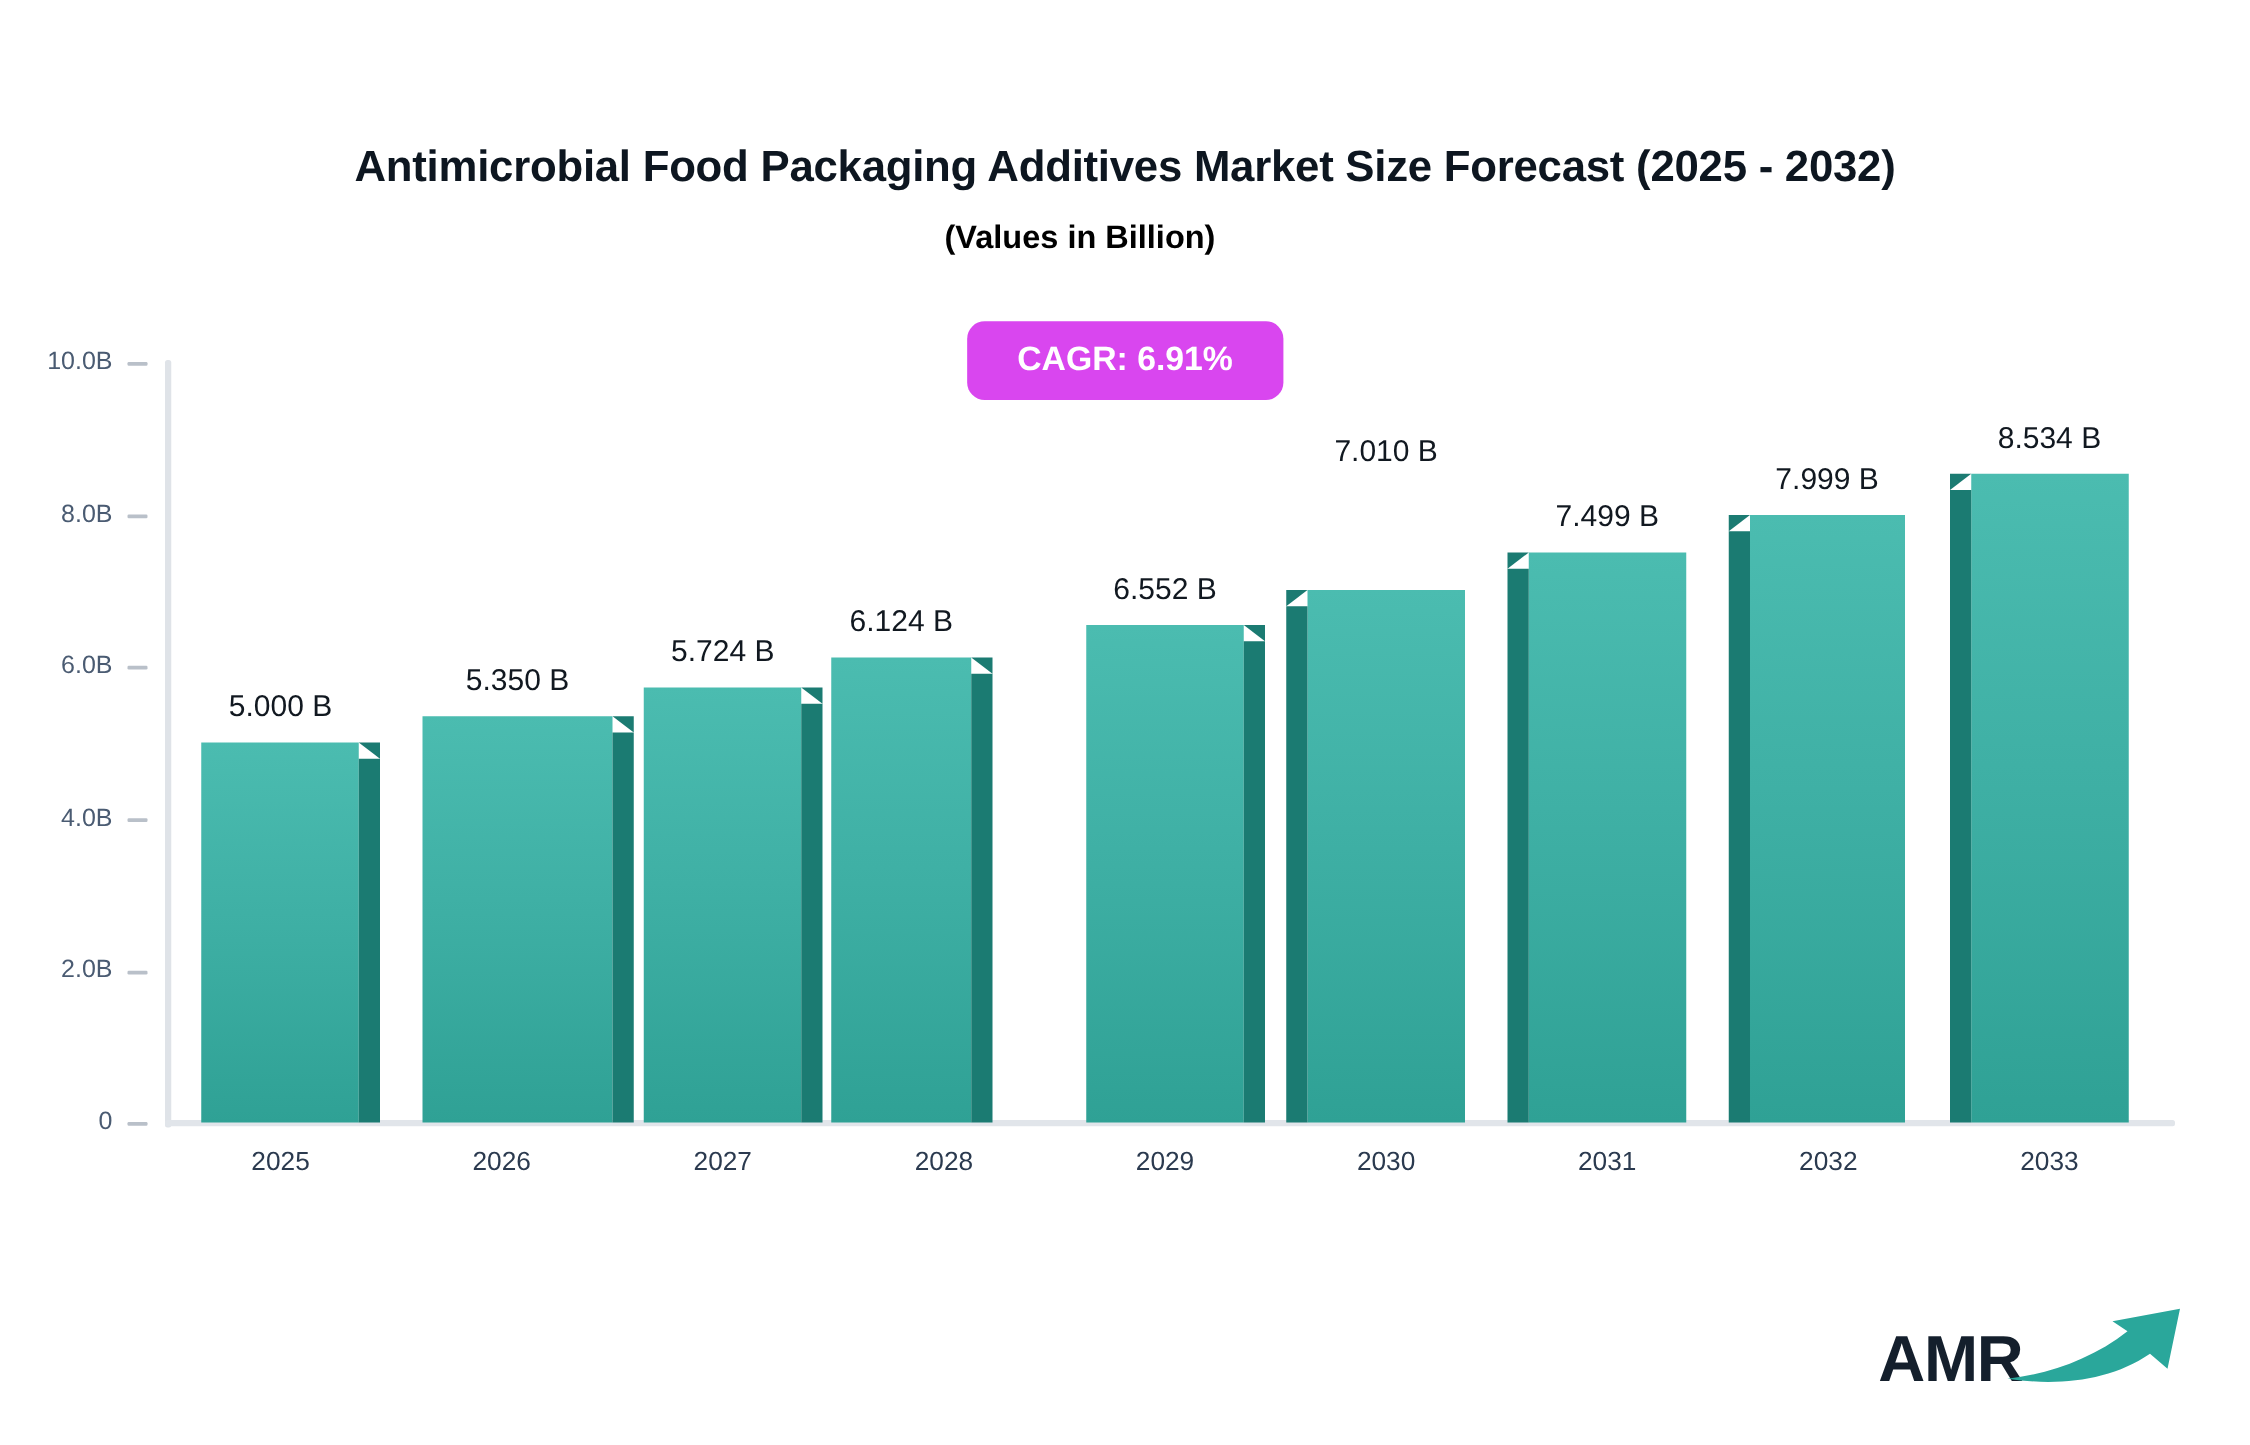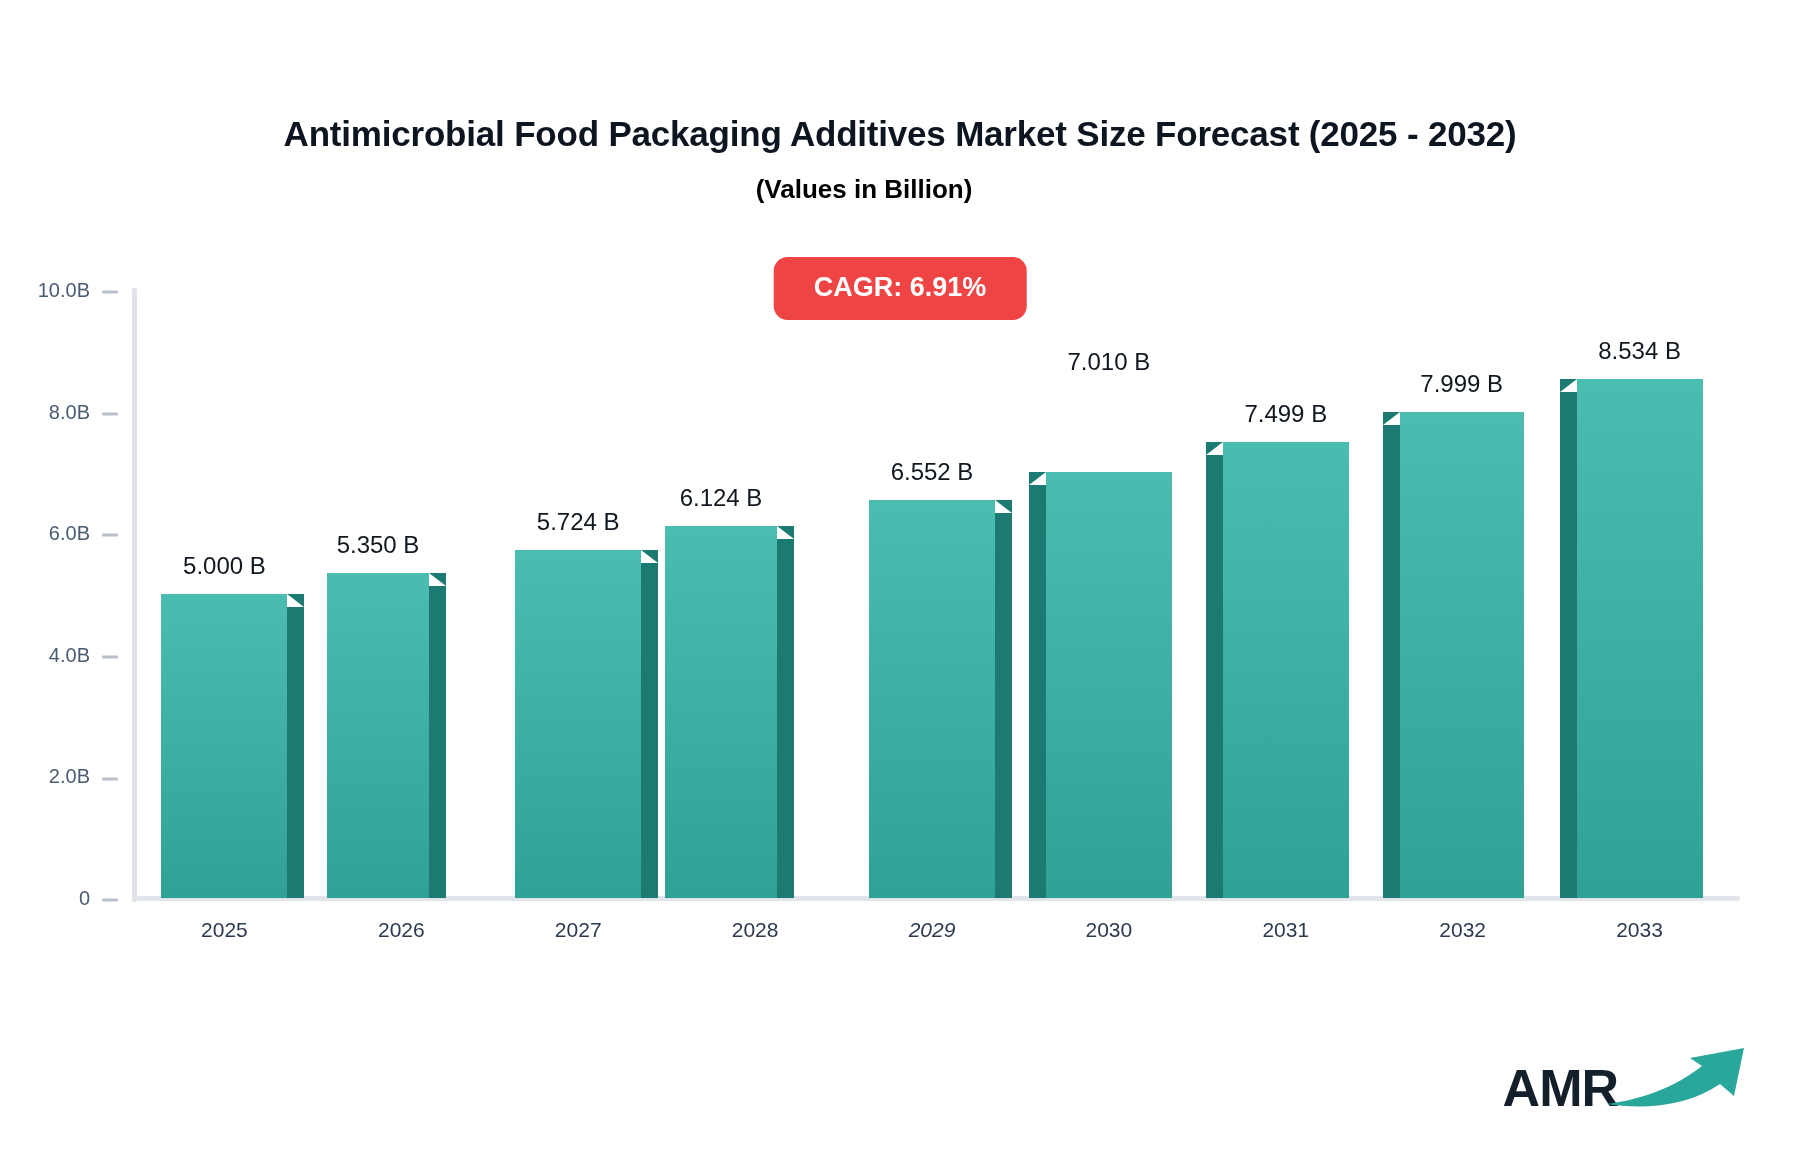--- a/index.html
+++ b/index.html
@@ -33,21 +33,21 @@
     font-size: 26px;
     font-weight: bold;
     color: #000000;
   }
 
   
   #cagr-badge {
     position: absolute;
     top: 257px; left: 50%;
     transform: translateX(-50%);
-    background: #ef4444;
+    background: #d946ef;
     color: #ffffff;
     font-size: 27px;
     font-weight: bold;
     padding: 17px 40px 19px 40px;
     border-radius: 14px;
     white-space: nowrap;
     line-height: 1;
   }
 
   
@@ -192,21 +192,21 @@
         <div class="y-tick" style="top: 121.6px;"><span class="y-tick-label">8.0B</span><span class="y-tick-dash"></span></div>
         <div class="y-tick" style="top: 0px;"><span class="y-tick-label">10.0B</span><span class="y-tick-dash"></span></div>
       </div>
     <div id="bars">
         <div class="bar-group" style="left: 25.4444px; width: 126px; height: 304px; padding-left: 44px;">
           <div class="bar-face" style="height: 304px;"></div>
           <div class="bar-side right" style="height: 291px;"></div>
           <div class="bar-cap right" style="bottom: 291px;"></div>
           <div class="bar-value">5.000 B</div>
         </div>
-        <div class="bar-group" style="left: 191px; width: 102px; height: 325.28px;">
+        <div class="bar-group" style="left: 202px; width: 152px; height: 325.28px;">
           <div class="bar-face" style="height: 325.28px;"></div>
           <div class="bar-side right" style="height: 312.28px;"></div>
           <div class="bar-cap right" style="bottom: 312.28px;"></div>
           <div class="bar-value">5.350 B</div>
         </div>
         <div class="bar-group" style="left: 379.222px; width: 126px; height: 348.019px;">
           <div class="bar-face" style="height: 348.019px;"></div>
           <div class="bar-side right" style="height: 335.019px;"></div>
           <div class="bar-cap right" style="bottom: 335.019px;"></div>
           <div class="bar-value">5.724 B</div>
@@ -248,21 +248,21 @@
           <div class="bar-value">8.534 B</div>
         </div>
       </div>
   </div>
 
   <div id="x-labels">
       <div class="x-label" style="left: 164.444px; width: 120px;">2025</div>
       <div class="x-label" style="left: 341.333px; width: 120px;">2026</div>
       <div class="x-label" style="left: 518.222px; width: 120px;">2027</div>
       <div class="x-label" style="left: 695.111px; width: 120px;">2028</div>
-      <div class="x-label" style="left: 872px; width: 120px; font-style: italic;">2029</div>
+      <div class="x-label" style="left: 872px; width: 120px;">2029</div>
       <div class="x-label" style="left: 1048.89px; width: 120px;">2030</div>
       <div class="x-label" style="left: 1225.78px; width: 120px;">2031</div>
       <div class="x-label" style="left: 1402.67px; width: 120px;">2032</div>
       <div class="x-label" style="left: 1579.56px; width: 120px;">2033</div>
     </div>
 
   <div id="amr-logo">
     <div id="amr-text">AMR</div>
     <div id="amr-arrow">
       <svg width="150" height="64" viewBox="0 0 150 64">

